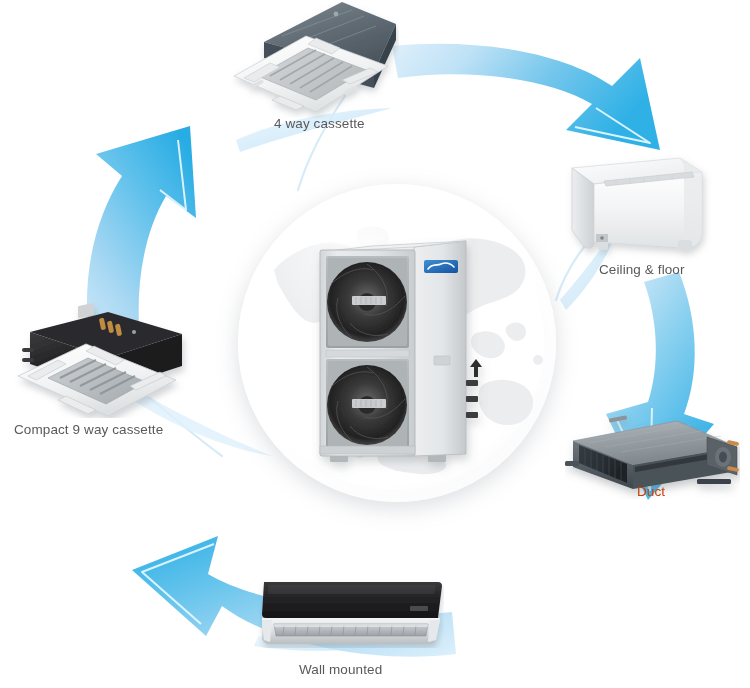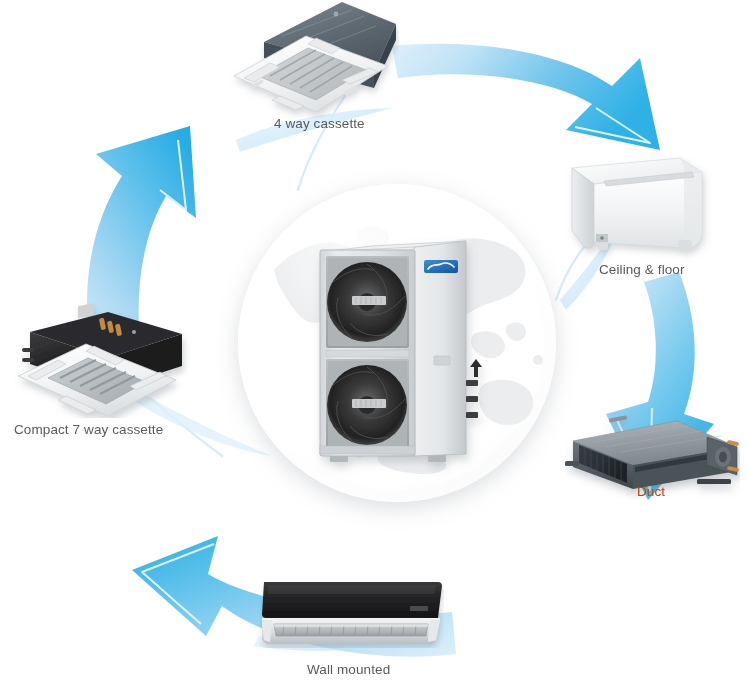--- a/index.html
+++ b/index.html
@@ -632,18 +632,18 @@
     </svg>
   </div>
 
   <div class="labels-layer">
     <span class="label" style="left:274px; top:117px;">4 way cassette</span>
 
     <span class="label" style="left:599px; top:263px;text-align:right;">Ceiling &amp; floor</span>
 
     <span class="label on-arrow" style="left:637px; top:485px;">Duct</span>
 
-    <span class="label" style="left:307px; top:663px;">Wall mounted</span>
-
-    <span class="label" style="left:14px; top:423px;">Compact 7 way cassette</span>
+    <span class="label" style="left:299px; top:663px;">Wall mounted</span>
+
+    <span class="label" style="left:14px; top:423px;">Compact 9 way cassette</span>
   </div>
 
 </div>
 
 </body></html>

